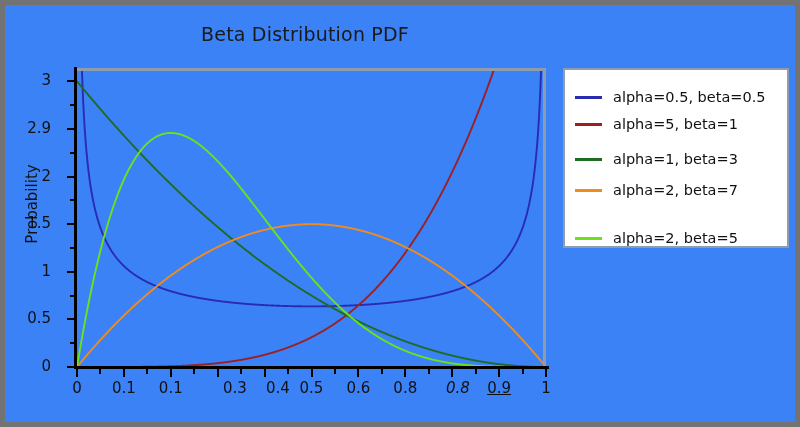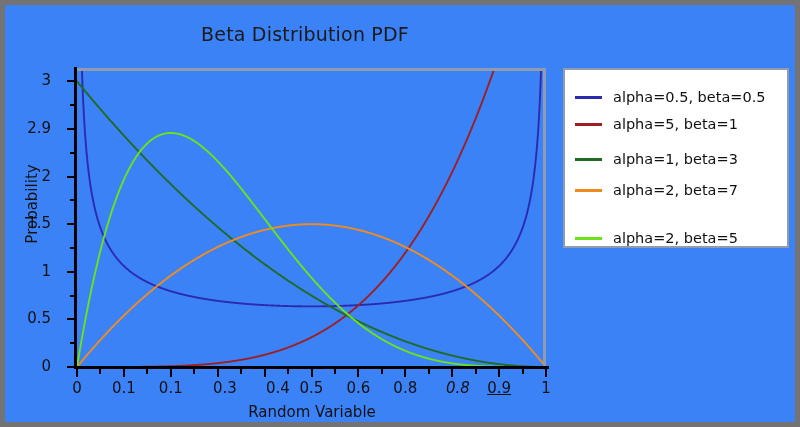--- a/index.html
+++ b/index.html
@@ -217,21 +217,21 @@
       <div class="xtick-major" style="left: 71px;"></div>
       <div class="xtick-label" style="left: 72px;">0</div>
       <div class="xtick-minor" style="left: 94.45px;"></div>
       <div class="xtick-major" style="left: 117.9px;"></div>
       <div class="xtick-label" style="left: 118.9px;">0.1</div>
       <div class="xtick-minor" style="left: 141.35px;"></div>
       <div class="xtick-major" style="left: 164.8px;"></div>
       <div class="xtick-label" style="left: 165.8px;">0.1</div>
       <div class="xtick-minor" style="left: 188.25px;"></div>
       <div class="xtick-major" style="left: 211.7px;"></div>
-      <div class="xtick-label" style="left: 220px; text-align: center;">0.3</div>
+      <div class="xtick-label" style="left: 230px; text-align: center;">0.3</div>
       <div class="xtick-minor" style="left: 235.15px;"></div>
       <div class="xtick-major" style="left: 258.6px;"></div>
       <div class="xtick-label" style="left: 273px;">0.4</div>
       <div class="xtick-minor" style="left: 282.05px;"></div>
       <div class="xtick-major" style="left: 305.5px;"></div>
       <div class="xtick-label" style="left: 306.5px;">0.5</div>
       <div class="xtick-minor" style="left: 328.95px;"></div>
       <div class="xtick-major" style="left: 352.4px;"></div>
       <div class="xtick-label" style="left: 353.4px;">0.6</div>
       <div class="xtick-minor" style="left: 375.85px;"></div>
@@ -241,21 +241,20 @@
       <div class="xtick-major" style="left: 446.2px;"></div>
       <div class="xtick-label" style="left: 453px; font-style: italic;">0.8</div>
       <div class="xtick-minor" style="left: 469.65px;"></div>
       <div class="xtick-major" style="left: 493.1px;"></div>
       <div class="xtick-label" style="left: 494.1px; text-decoration: underline;">0.9</div>
       <div class="xtick-minor" style="left: 516.55px;"></div>
       <div class="xtick-major" style="left: 540px;"></div>
       <div class="xtick-label" style="left: 541px;">1</div>
     </div>
 
-  <div id="xlabel">Random Variable</div>
   <div id="ylabel">Probability</div>
 
   <div id="legend">
       <div class="legend-row" style="top: 16px;">
         <span class="legend-swatch" style="background: rgb(43, 43, 176);"></span>
         <span class="legend-text">alpha=0.5, beta=0.5</span>
       </div>
       <div class="legend-row" style="top: 43px;">
         <span class="legend-swatch" style="background: rgb(158, 31, 34);"></span>
         <span class="legend-text">alpha=5, beta=1</span>

